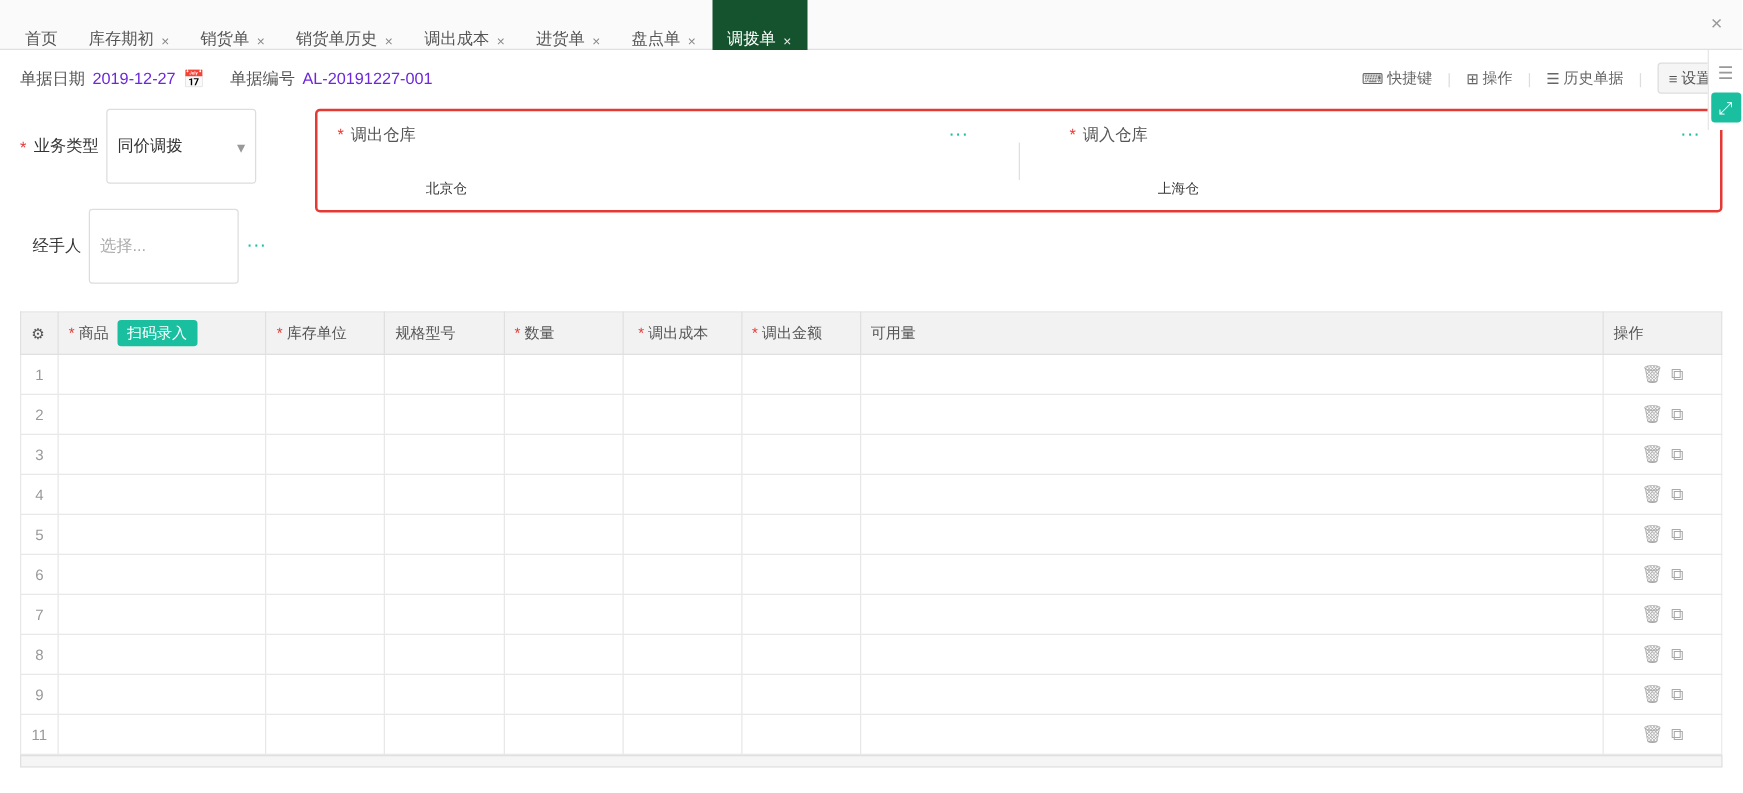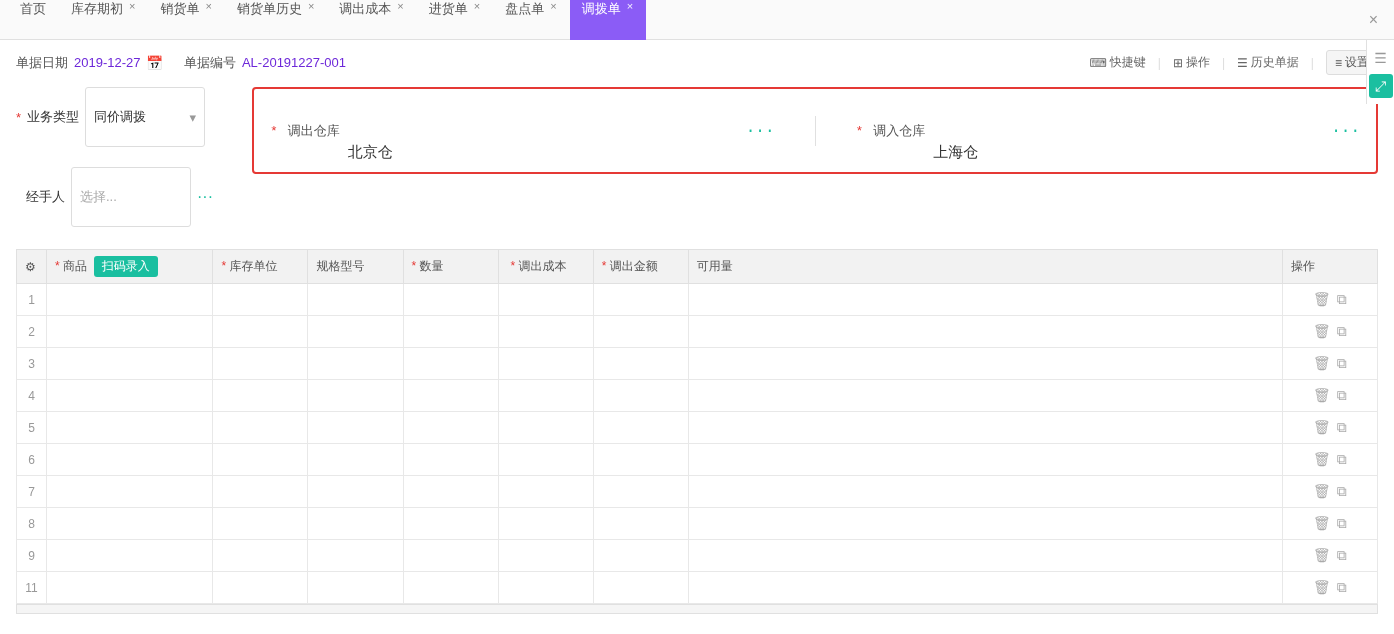--- a/index.html
+++ b/index.html
@@ -8,31 +8,31 @@
     
     .tab-bar {
       display: flex; align-items: center;
       border-bottom: 1px solid #e0e0e0;
       background: #fafafa;
       height: 40px;
       padding: 0 8px;
       position: relative;
     }
     .tab {
-      display: flex; align-items: flex-start;
+      display: flex; align-items: flex-end;
       padding: 0 12px;
       height: 40px;
       cursor: pointer;
       color: #555;
       font-size: 13px;
       border-right: 1px solid transparent;
       white-space: nowrap;
     }
     .tab.active {
-      background: #8b5cf6;
+      background: #14532d;
       color: #fff;
     }
     .tab .close-btn {
       margin-left: 6px;
       font-size: 11px;
       color: inherit;
       opacity: 0.7;
       cursor: pointer;
     }
     .tab.active .close-btn { color: #fff; opacity: 0.9; }
@@ -93,32 +93,31 @@
     
     .red-box {
       border: 2px solid #e53935;
       border-radius: 4px;
       padding: 10px 16px;
       display: flex; align-items: center;
       gap: 40px;
       margin-bottom: 12px;
     }
     .red-box .field-group {
-      display: flex; align-items: center; gap: 8px;
+      display: flex; align-items: flex-start; gap: 8px;
       flex: 1;
-      font-family: Liberation Mono, monospace;
     }
     .red-box .field-label {
       color: #555;
       white-space: nowrap;
     }
     .red-box .field-label .req { color: #e53935; margin-right: 2px; }
     .red-box .field-value {
       color: #333;
-      font-size: 15px;
+      font-size: 11px;
       margin-top: 44px;
     }
     .red-box .more-btn {
       color: #1abfa0;
       cursor: pointer;
       font-size: 16px;
       margin-left: auto;
     }
     .red-box .divider {
       width: 1px; height: 30px; background: #e0e0e0;

